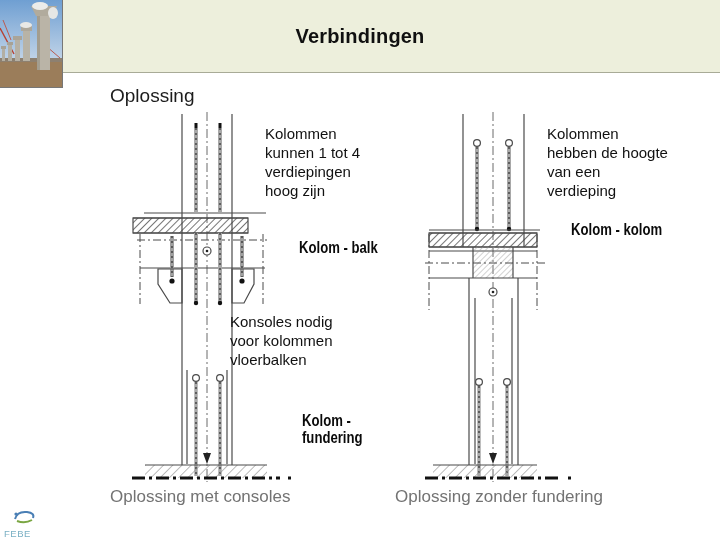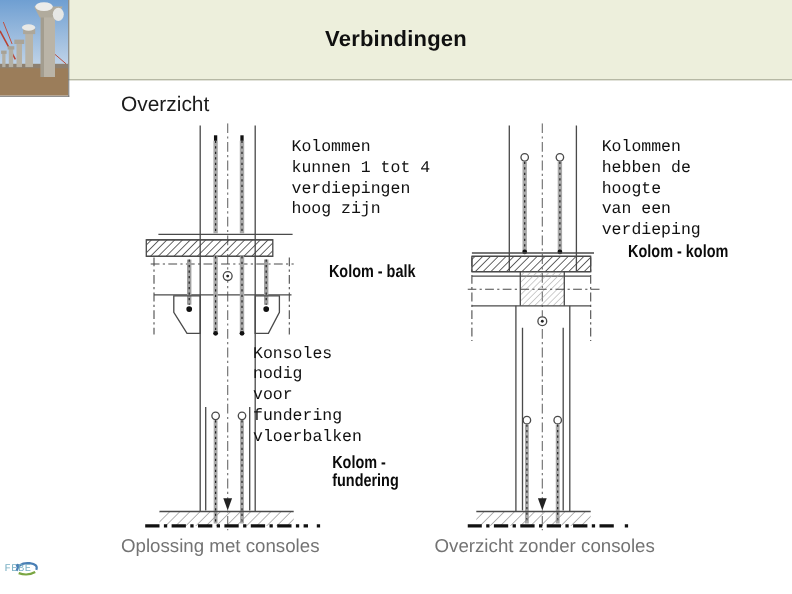--- a/index.html
+++ b/index.html
@@ -21,21 +21,21 @@
     position:absolute;left:0;top:0;width:62px;height:87px;
     border-right:1px solid #777;border-bottom:1px solid #777;z-index:5;
   }
   
   .overview-heading{
     position:absolute;left:110px;top:85px;
     font-size:19px;color:#1c1c1c;
   }
   .diagram{position:absolute;}
   .note{
-    position:absolute;font-family:Liberation Mono, monospace;
+    position:absolute;font-family:Liberation Sans, sans-serif;
     font-size:15px;line-height:19px;color:#111;white-space:pre-line;
   }
   .joint-label{
     position:absolute;font-weight:700;font-size:16px;line-height:17px;
     color:#0a0a0a;transform:scaleX(.82);transform-origin:0 50%;
     white-space:pre-line;letter-spacing:0px;
   }
   .caption{
     position:absolute;font-size:17px;color:#737373;
   }
@@ -45,22 +45,22 @@
     background:var(--footer-bar,#8a9b1b);
   }
   .footer-lesson{
     position:absolute;right:10px;top:0;height:19px;line-height:19px;
     color:#ffffff;font-size:11px;font-weight:700;
   }
   .logo{
     position:absolute;left:3px;top:507px;width:40px;height:32px;
   }
   .logo-text{
-    position:absolute;left:1px;top:4px;width:38px;
-    color:var(--logo-blue,#7ab0c4);font-size:9.5px;letter-spacing:0.5px;font-family:Liberation Mono, monospace;
+    position:absolute;left:1px;top:21px;width:38px;
+    color:var(--logo-blue,#7ab0c4);font-size:9.5px;letter-spacing:0.5px;
   }
   svg{display:block;}
 </style>
 </head>
 <body>
 
 <div id="slide">
 
   <div class="header-band"></div>
   <div class="slide-title">Verbindingen</div>
@@ -92,21 +92,21 @@
       <ellipse cx="26" cy="25" rx="6" ry="3" fill="#e9e9e6"></ellipse>
 
       <rect x="37" y="14" width="13" height="56" fill="#bab4a7"></rect>
       <rect x="37" y="14" width="3" height="56" fill="#a39d8f"></rect>
       <polygon points="31,6 57,6 52,16 36,16" fill="#b1ab9d"></polygon>
       <ellipse cx="40" cy="6" rx="8" ry="4" fill="#ececea"></ellipse>
       <ellipse cx="53" cy="13" rx="5" ry="6" fill="#e6e7e5"></ellipse>
     </svg>
   </div>
 
-  <div class="overview-heading">Overzicht</div>
+  <div class="overview-heading">Oplossing</div>
 
   <svg class="diagram" style="left:130px;top:112px" width="185" height="372" viewBox="0 0 185 372">
     <defs>
       <pattern id="hA" width="5" height="5" patternUnits="userSpaceOnUse" patternTransform="rotate(45)">
         <line x1="0" y1="0" x2="0" y2="5" stroke="#3a3a3a" stroke-width="1.4"></line>
       </pattern>
       <pattern id="hB" width="6.5" height="6.5" patternUnits="userSpaceOnUse" patternTransform="rotate(45)">
         <line x1="0" y1="0" x2="0" y2="6.5" stroke="#8f8f8f" stroke-width="1.2"></line>
       </pattern>
       <pattern id="hC" width="4" height="4" patternUnits="userSpaceOnUse" patternTransform="rotate(45)">
@@ -229,32 +229,32 @@
       <line x1="143" y1="366" x2="146" y2="366" stroke="#111" stroke-width="3"></line>
     </g>
   </svg>
 
   <div class="note" style="left:265px;top:124px;width:130px">Kolommen
 kunnen 1 tot 4
 verdiepingen
 hoog zijn</div>
   <div class="joint-label" style="left:299px;top:239px">Kolom - balk</div>
   <div class="note" style="left:230px;top:312px;width:125px">Konsoles nodig
-voor fundering
+voor kolommen
 vloerbalken</div>
   <div class="joint-label" style="left:302px;top:412px">Kolom -
 fundering</div>
   <div class="caption" style="left:110px;top:487px">Oplossing met consoles</div>
 
   <div class="note" style="left:547px;top:124px;width:130px">Kolommen
 hebben de hoogte
 van een
 verdieping</div>
   <div class="joint-label" style="left:571px;top:221px">Kolom - kolom</div>
-  <div class="caption" style="left:395px;top:487px">Overzicht zonder consoles</div>
+  <div class="caption" style="left:395px;top:487px">Oplossing zonder fundering</div>
 
   <div class="logo">
     <svg width="40" height="20" viewBox="0 0 40 20">
       <path d="M12 12 Q14 4 24 5 Q32 6 30 11" fill="none" stroke="#4a7fb5" stroke-width="2"></path>
       <path d="M14 14 Q22 17 29 13" fill="none" stroke="#7aa642" stroke-width="2"></path>
       <circle cx="13" cy="7" r="1.6" fill="#4a7fb5"></circle>
     </svg>
     <div class="logo-text">FEBE</div>
   </div>
 

